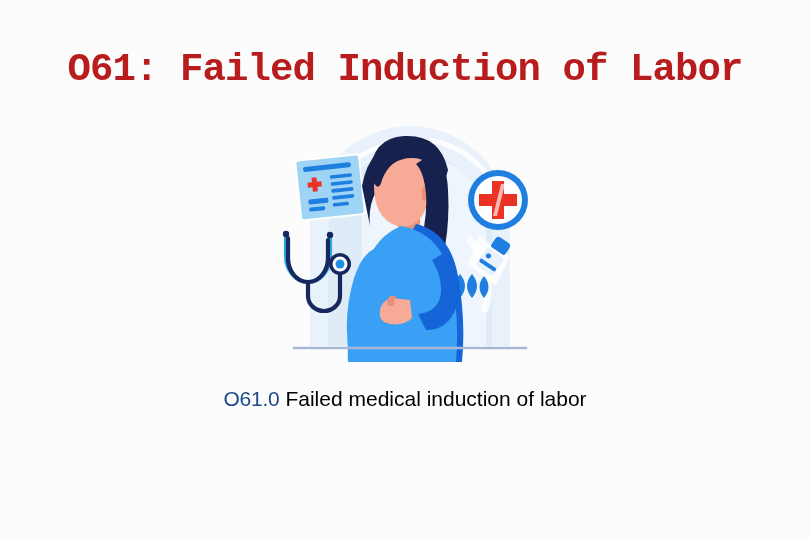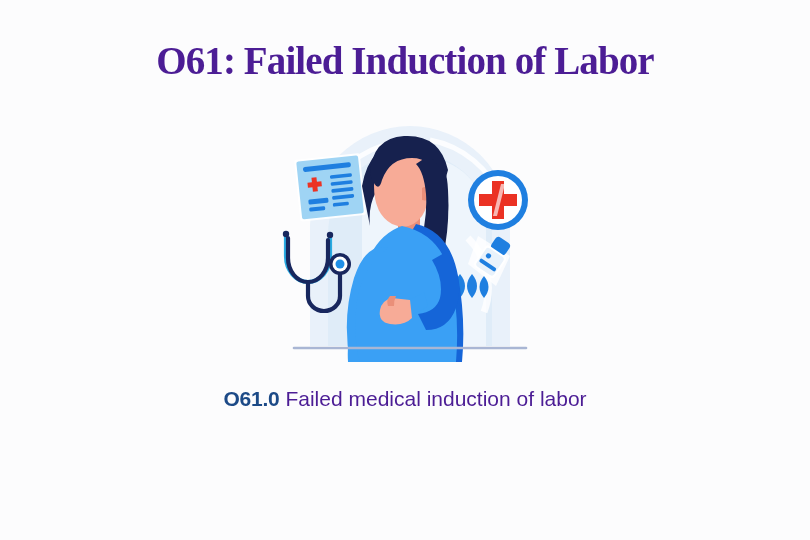--- a/index.html
+++ b/index.html
@@ -24,26 +24,26 @@
 
   
   #title-block {
     position: absolute;
     top: 32px;
     left: 0;
     width: 810px;
     text-align: center;
   }
   #page-title {
-    margin: 7px;
-    font-family: Liberation Serif, serif;
+    margin: 16px;
+    font-family: Liberation Mono, monospace;
     font-size: 39px;
     font-weight: bold;
     letter-spacing: -0.9px;
-    color: #4c1d95;
+    color: #b91c1c;
     line-height: 1.15;
   }
 
   
   #illustration {
     position: absolute;
     left: 270px;
     top: 116px;
     width: 280px;
     height: 250px;
@@ -62,26 +62,26 @@
     width: 810px;
     text-align: center;
   }
   .code-row {
     font-size: 21px;
     line-height: 38px;
     white-space: nowrap;
     color: #2c3c4d;
   }
   .code-id {
-    font-weight: bold;
+    font-weight: normal;
     color: #1c4a87;
     letter-spacing: -0.2px;
   }
   .code-desc {
-    color: #4c1d95;
+    color: #000000;
     font-weight: normal;
   }
 </style>
 </head>
 <body>
 
 <div id="slide">
 
   <div id="title-block">
     <h1 id="page-title">O61: Failed Induction of Labor</h1>

